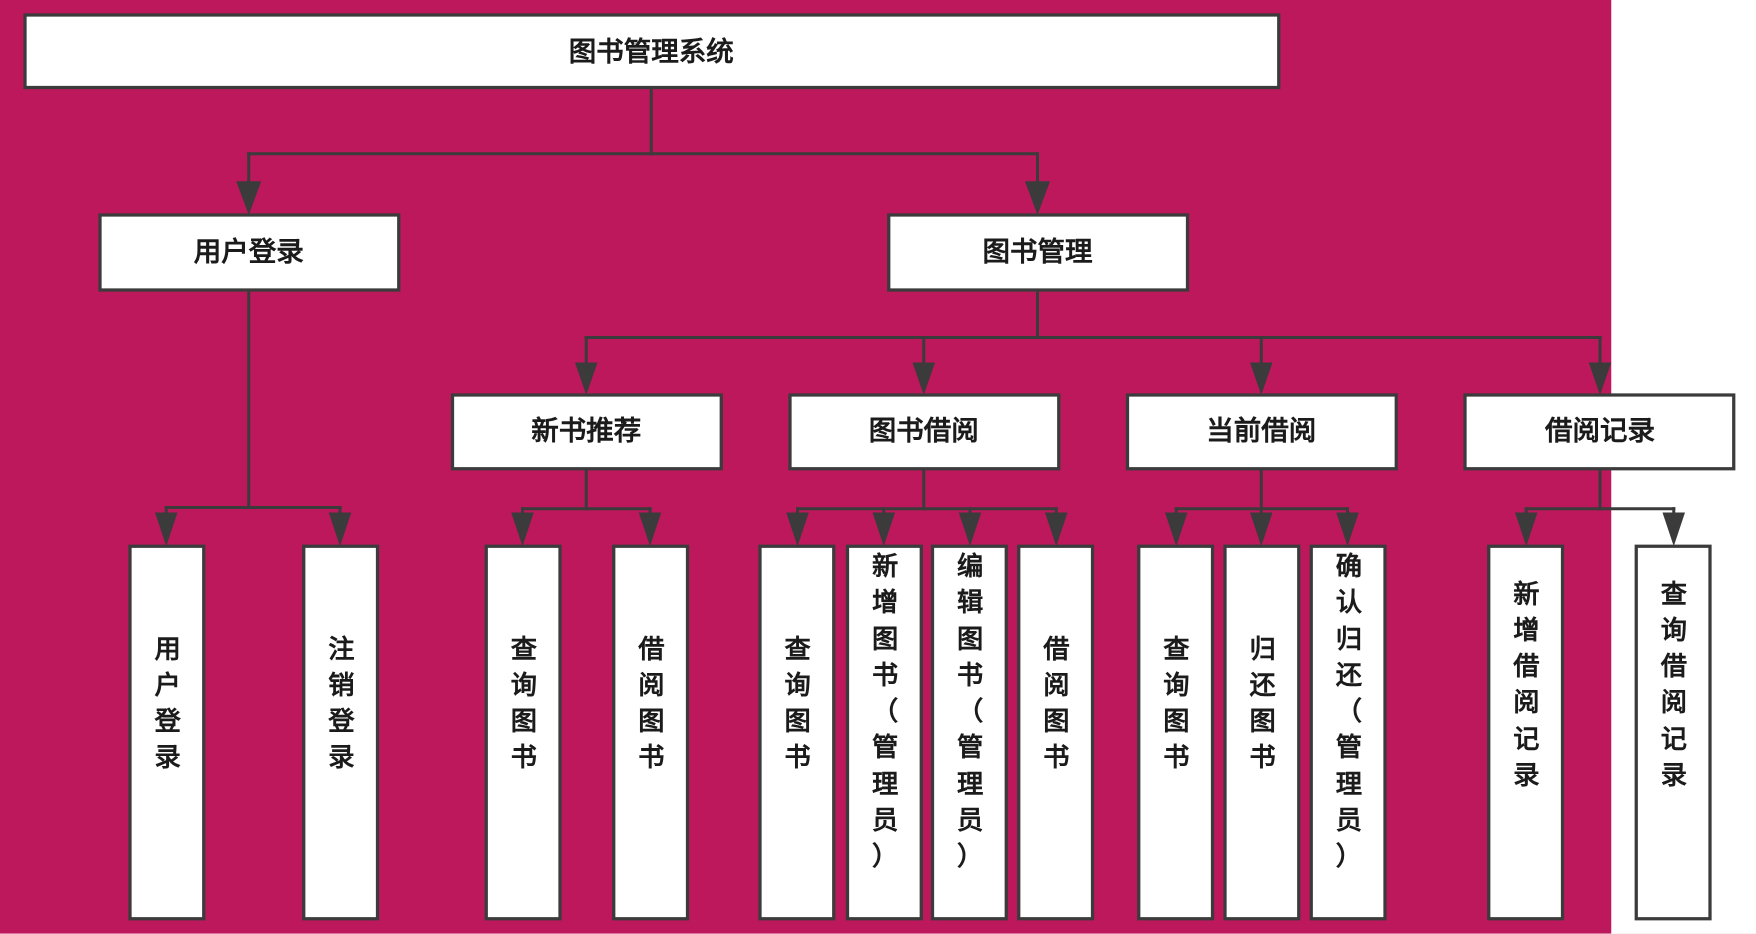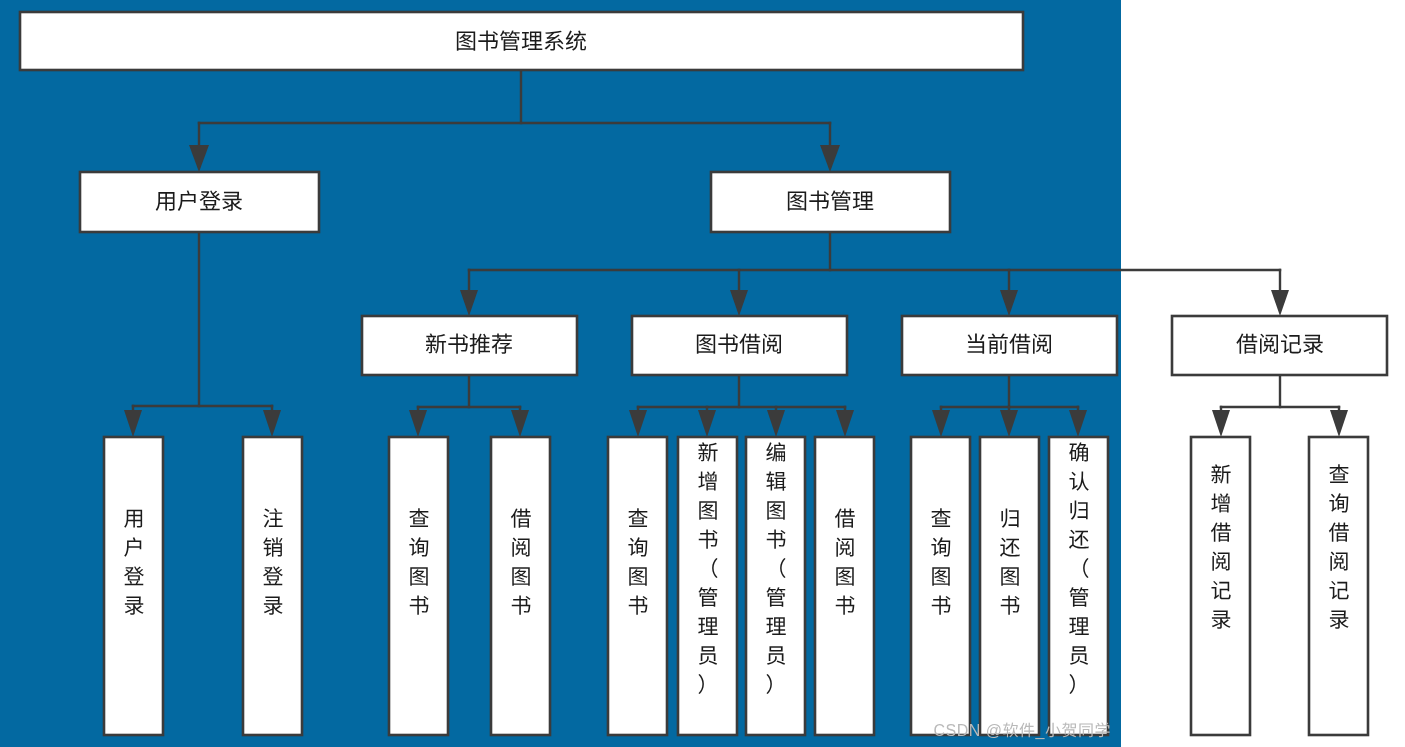--- a/index.html
+++ b/index.html
@@ -9,23 +9,24 @@
     background: #ffffff;
   }
   body {
     width: 1405px;
     height: 747px;
     overflow: hidden;
     font-family: "Liberation Sans", "DejaVu Sans", sans-serif;
   }
   #diagram-root {
     position: relative;
-    width: 1121px;
+    width: 1289px;
     height: 747px;
-    background: #0369a1;
+    background: #be185d;
+    font-weight: bold;
   }
   svg.diagram-canvas {
     position: absolute;
     top: 0;
     left: 0;
     width: 1405px;
     height: 747px;
     display: block;
   }
   .node-box {
@@ -231,15 +232,14 @@
       <rect class="node-box" x="1191" y="437" width="59" height="298"></rect>
       <text class="node-label-v" x="1221" y="482"><tspan x="1221" dy="0">新</tspan><tspan x="1221" dy="29">增</tspan><tspan x="1221" dy="29">借</tspan><tspan x="1221" dy="29">阅</tspan><tspan x="1221" dy="29">记</tspan><tspan x="1221" dy="29">录</tspan></text>
     </g>
     <g>
       <rect class="node-box" x="1309" y="437" width="59" height="298"></rect>
       <text class="node-label-v" x="1339" y="482"><tspan x="1339" dy="0">查</tspan><tspan x="1339" dy="29">询</tspan><tspan x="1339" dy="29">借</tspan><tspan x="1339" dy="29">阅</tspan><tspan x="1339" dy="29">记</tspan><tspan x="1339" dy="29">录</tspan></text>
     </g>
 
   </svg>
 
-  <div class="watermark-text">CSDN @软件_小贺同学</div>
 
 </div>
 
 </body></html>

